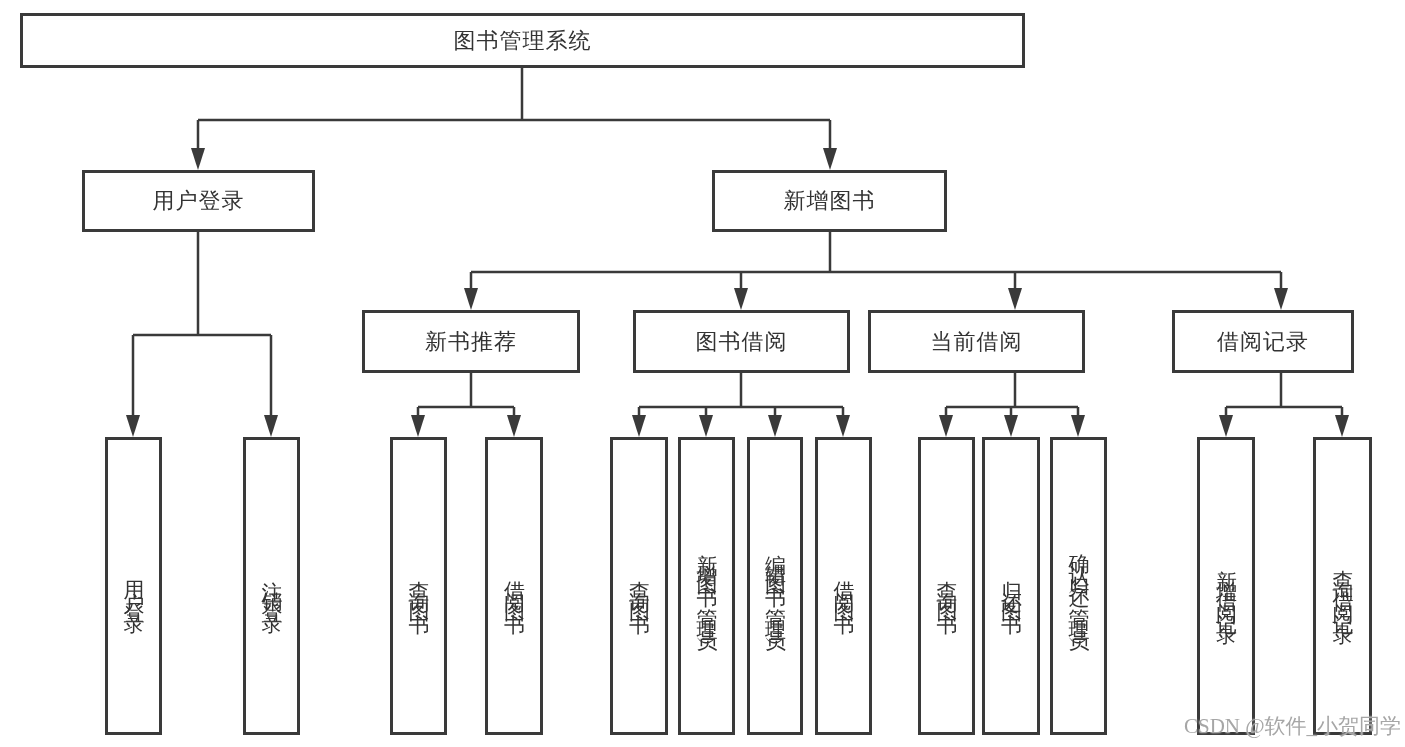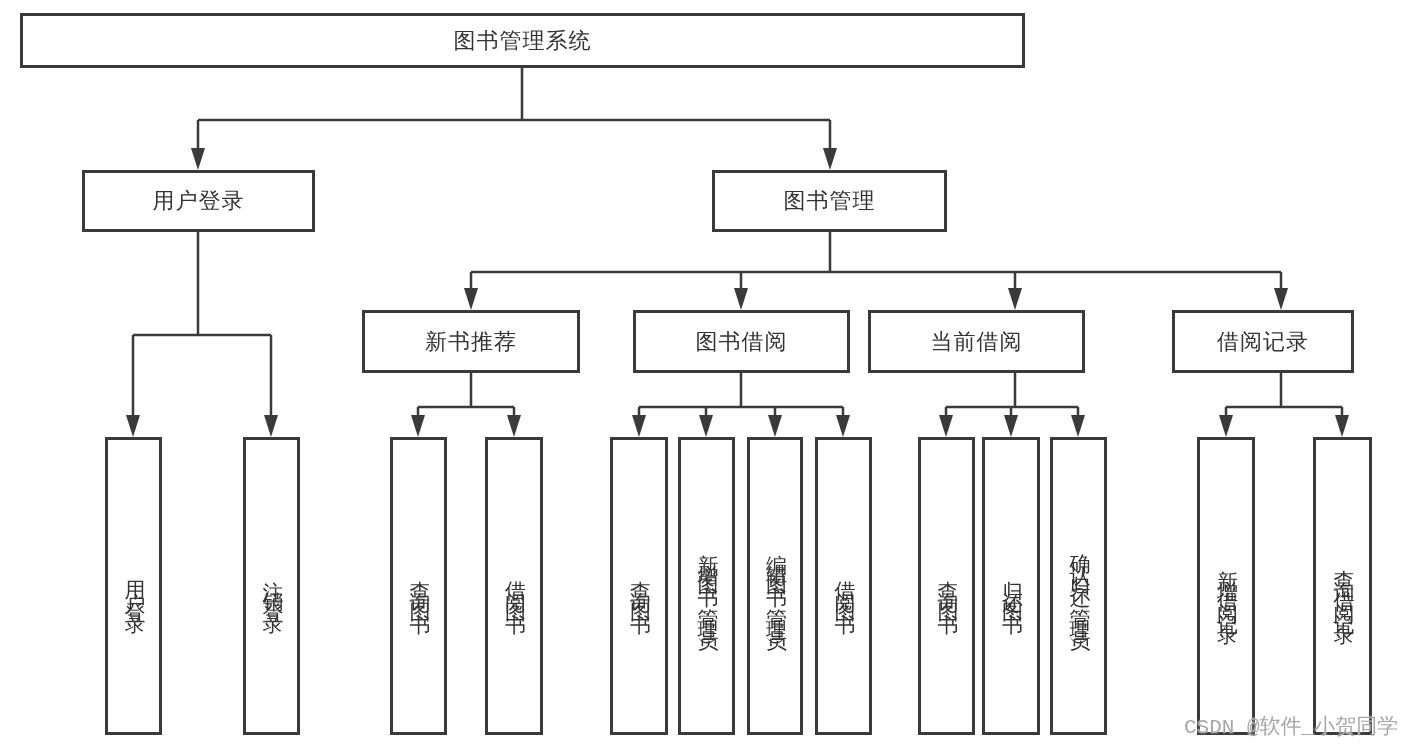--- a/index.html
+++ b/index.html
@@ -1,18 +1,18 @@
 <!DOCTYPE html>
 <html><head>
 <meta charset="utf-8">
 <style>
   html,body{margin:0;padding:0;background:#ffffff;}
   #canvas{
     position:relative;width:1405px;height:747px;background:#ffffff;overflow:hidden;
-    font-family:Liberation Mono, monospace;color:#333333;
+    font-family:Liberation Serif, serif;color:#333333;
   }
   #connectors{position:absolute;left:0;top:0;width:1405px;height:747px;}
   .conn{stroke:#3a3a3a;stroke-width:2.5;fill:none;}
   .arrow{fill:#3a3a3a;stroke:none;}
   .node{
     position:absolute;box-sizing:border-box;border:3px solid #3a3a3a;background:#ffffff;
     display:flex;align-items:center;justify-content:center;z-index:2;
   }
   .hlabel{font-size:22px;letter-spacing:1px;white-space:nowrap;}
   .leaf .vtext{
@@ -67,21 +67,21 @@
   </svg>
 
   <div class="node" style="left:20px;top:13px;width:1005px;height:55px;">
     <span class="hlabel">图书管理系统</span>
   </div>
 
   <div class="node" style="left:82px;top:170px;width:233px;height:62px;">
     <span class="hlabel">用户登录</span>
   </div>
   <div class="node" style="left:712px;top:170px;width:235px;height:62px;">
-    <span class="hlabel">图书管理</span>
+    <span class="hlabel">新增图书</span>
   </div>
 
   <div class="node" style="left:362px;top:310px;width:218px;height:63px;">
     <span class="hlabel">新书推荐</span>
   </div>
   <div class="node" style="left:633px;top:310px;width:217px;height:63px;text-align:center;">
     <span class="hlabel">图书借阅</span>
   </div>
   <div class="node" style="left:868px;top:310px;width:217px;height:63px;">
     <span class="hlabel">当前借阅</span>

